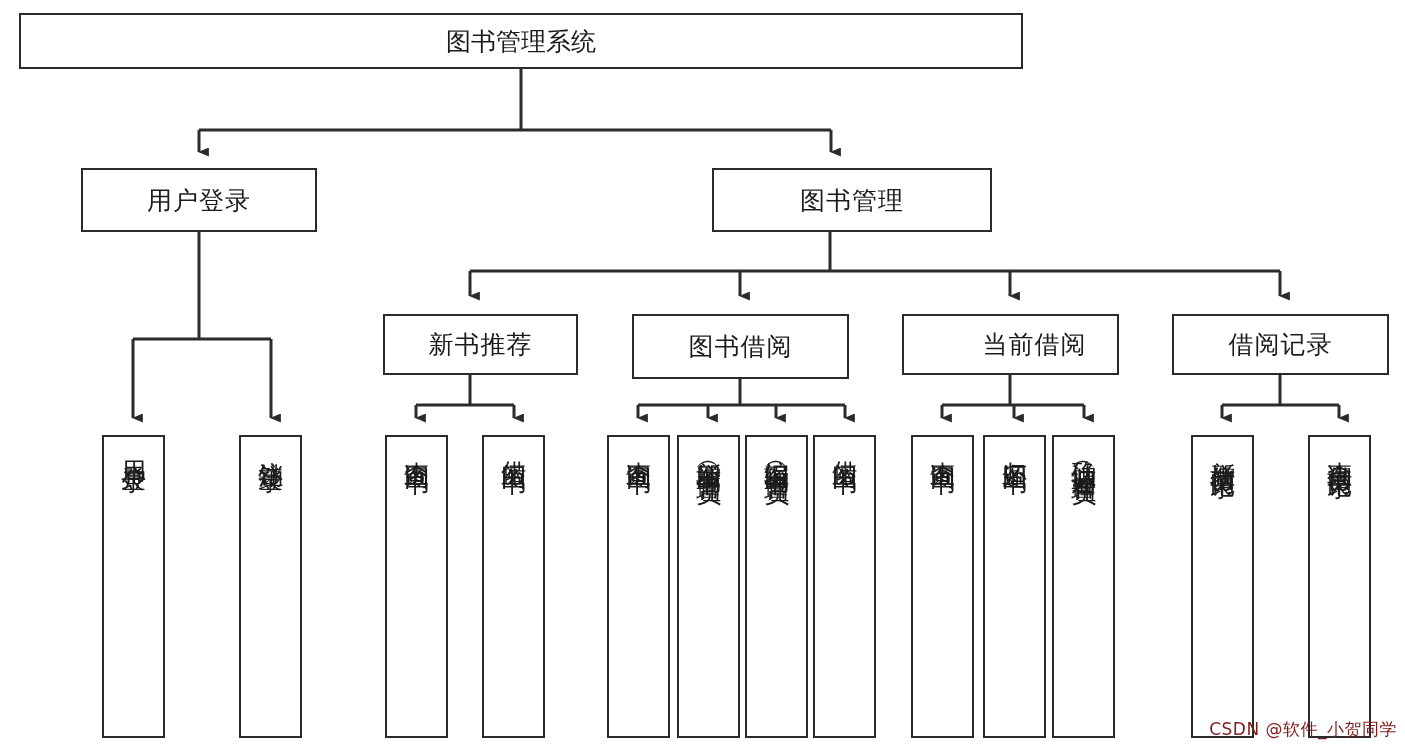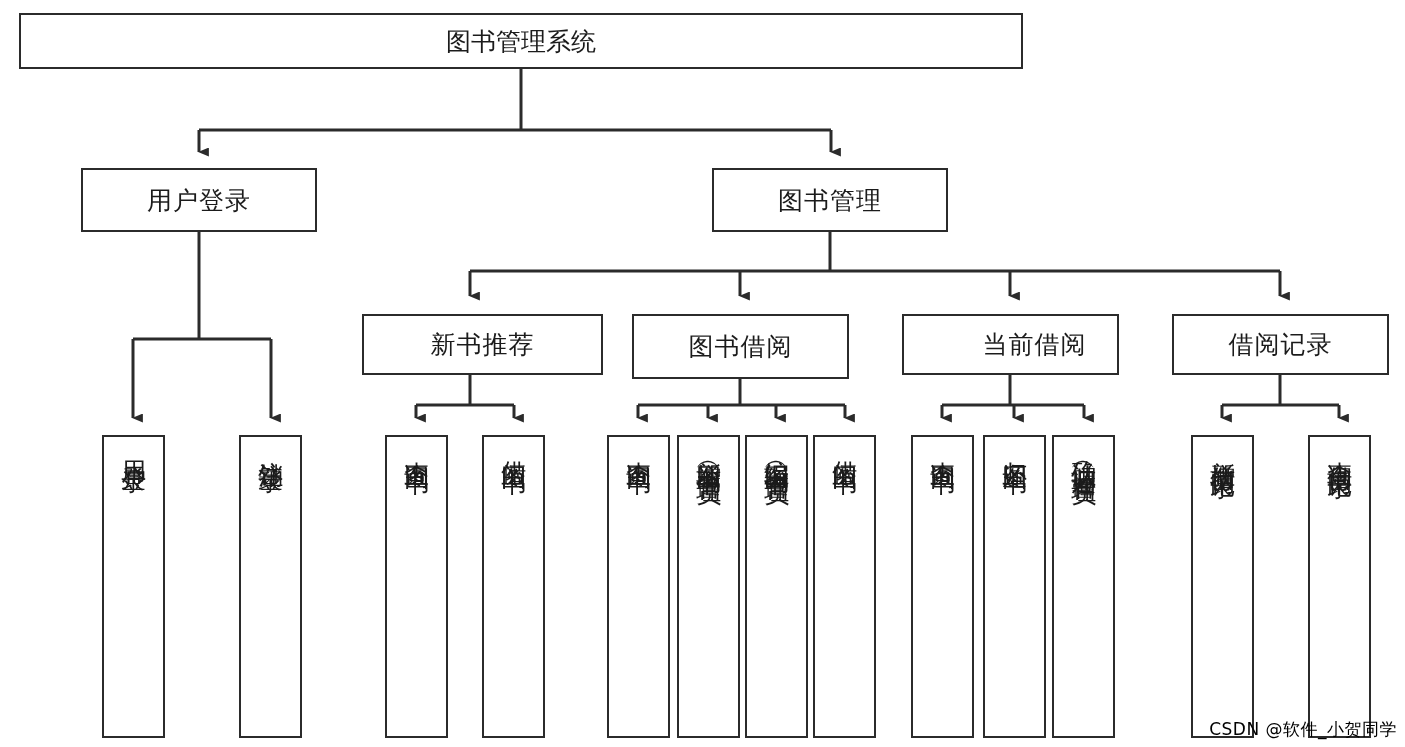--- a/index.html
+++ b/index.html
@@ -54,21 +54,21 @@
     text-orientation: upright;
     letter-spacing: 3px;
     display: block;
     white-space: nowrap;
   }
   .watermark {
     position: absolute;
     right: 8px;
     bottom: 6px;
     font-size: 17px;
-    color: #000000;
+    color: #7f1d1d;
     letter-spacing: 0.5px;
     white-space: nowrap;
     font-family: "DejaVu Sans", "Liberation Sans", sans-serif;
   }
 </style>
 </head>
 <body>
 
 <div id="canvas">
 
@@ -122,25 +122,25 @@
     </g>
   </svg>
 
   <div class="node root" style="left:19px; top:13px; width:1004px; height:56px;">
     <span>图书管理系统</span>
   </div>
 
   <div class="node horiz" style="left:81px; top:168px; width:236px; height:64px;">
     <span>用户登录</span>
   </div>
-  <div class="node horiz" style="left:712px; top:168px; width:236px; height:64px;justify-content:center;">
+  <div class="node horiz" style="left:712px; top:168px; width:280px; height:64px;justify-content:center;">
     <span>图书管理</span>
   </div>
 
-  <div class="node horiz" style="left:362px; top:314px; width:241px; height:61px;">
+  <div class="node horiz" style="left:383px; top:314px; width:195px; height:61px;">
     <span>新书推荐</span>
   </div>
   <div class="node horiz" style="left:632px; top:314px; width:217px; height:65px;">
     <span>图书借阅</span>
   </div>
   <div class="node horiz" style="left:902px; top:314px; width:217px; height:61px;padding-left:48px;">
     <span>当前借阅</span>
   </div>
   <div class="node horiz" style="left:1172px; top:314px; width:217px; height:61px;">
     <span>借阅记录</span>

